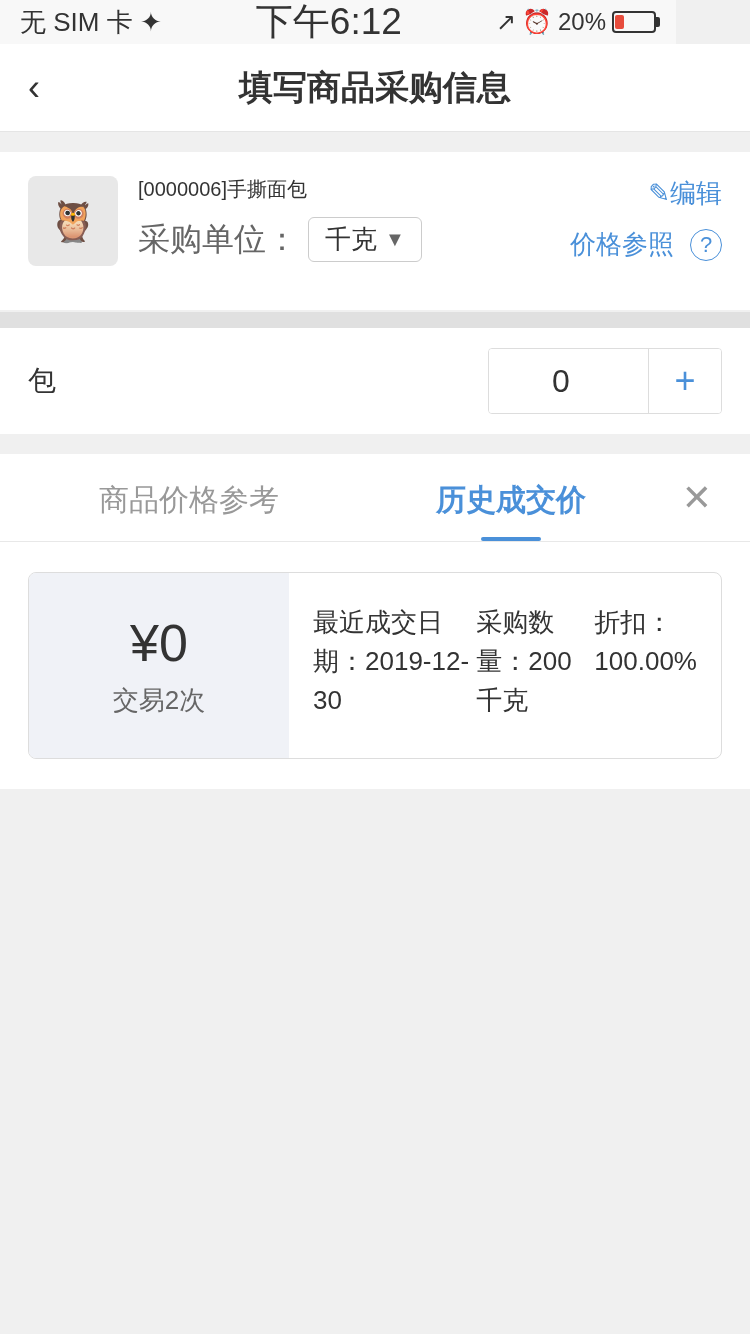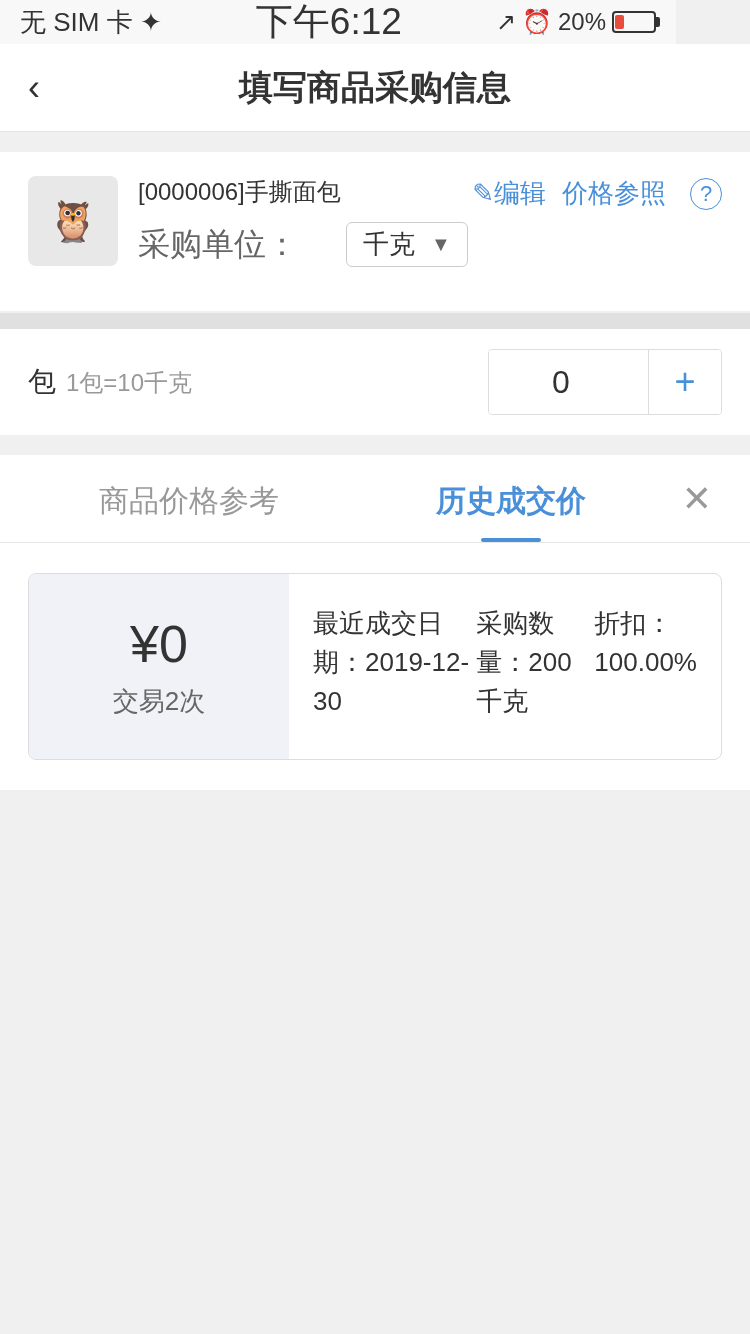--- a/index.html
+++ b/index.html
@@ -121,45 +121,44 @@
     .owl-icon {
       font-size: 40px;
       color: #999;
     }
     .product-details {
       display: flex;
       flex-direction: column;
       gap: 14px;
     }
     .product-name {
-      font-size: 24px;
+      font-size: 20px;
       color: #333;
       font-weight: 500;
     }
     .purchase-unit-row {
       display: flex;
       align-items: center;
       gap: 10px;
     }
     .unit-label {
       font-size: 32px;
       color: #666;
     }
     .unit-selector {
       border: 1px solid #ccc;
       border-radius: 6px;
       padding: 4px 16px;
       font-size: 26px;
       color: #333;
       display: flex;
       align-items: center;
-      gap: 16px;
+      gap: 8px;
       background: #fff;
       cursor: pointer;
-      margin-left: 38px;
     }
     .unit-selector-arrow {
       font-size: 20px;
       color: #666;
     }
     .edit-link {
       font-size: 26px;
       color: #4a90d9;
       display: flex;
       align-items: center;
@@ -170,21 +169,21 @@
       font-size: 26px;
       color: #4a90d9;
       display: flex;
       align-items: center;
       gap: 6px;
       cursor: pointer;
     }
     .price-ref-row {
       display: flex;
       align-items: center;
-      gap: 24px;
+      gap: 16px;
     }
 
     
     .quantity-section {
       background: #ffffff;
       margin-top: 2px;
     }
     .quantity-divider {
       height: 16px;
       background: #e0e0e0;
@@ -364,36 +363,35 @@
         <span class="product-name">[0000006]手撕面包</span>
         <div class="purchase-unit-row">
           <span class="unit-label">采购单位：</span>
           <div class="unit-selector">
             <span>千克</span>
             <span class="unit-selector-arrow">▼</span>
           </div>
         </div>
       </div>
     </div>
-    <div style="display:flex;flex-direction:row;align-items:flex-end;gap:16px;">
+    <div style="display:flex;flex-direction:column;align-items:flex-end;gap:16px;">
       <span class="edit-link">✎编辑</span>
       <div class="price-ref-row">
         <span class="price-ref-link">价格参照</span>
         <span style="width:32px;height:32px;border-radius:50%;border:1px solid #4a90d9;color:#4a90d9;font-size:22px;display:flex;align-items:center;justify-content:center;cursor:pointer;">?</span>
       </div>
     </div>
   </div>
 </div>
 
 <div class="quantity-section">
   <div class="quantity-divider"></div>
   <div class="quantity-row">
     <div class="quantity-left">
       <span class="quantity-unit-badge">包</span>
-      <span class="quantity-conversion">1包=10千克</span>
     </div>
     <div class="quantity-control">
       <input class="quantity-input" type="number" value="0" style="">
       <button class="quantity-plus">+</button>
     </div>
   </div>
 </div>
 
 <div class="tab-panel">
   <div class="tab-bar">

